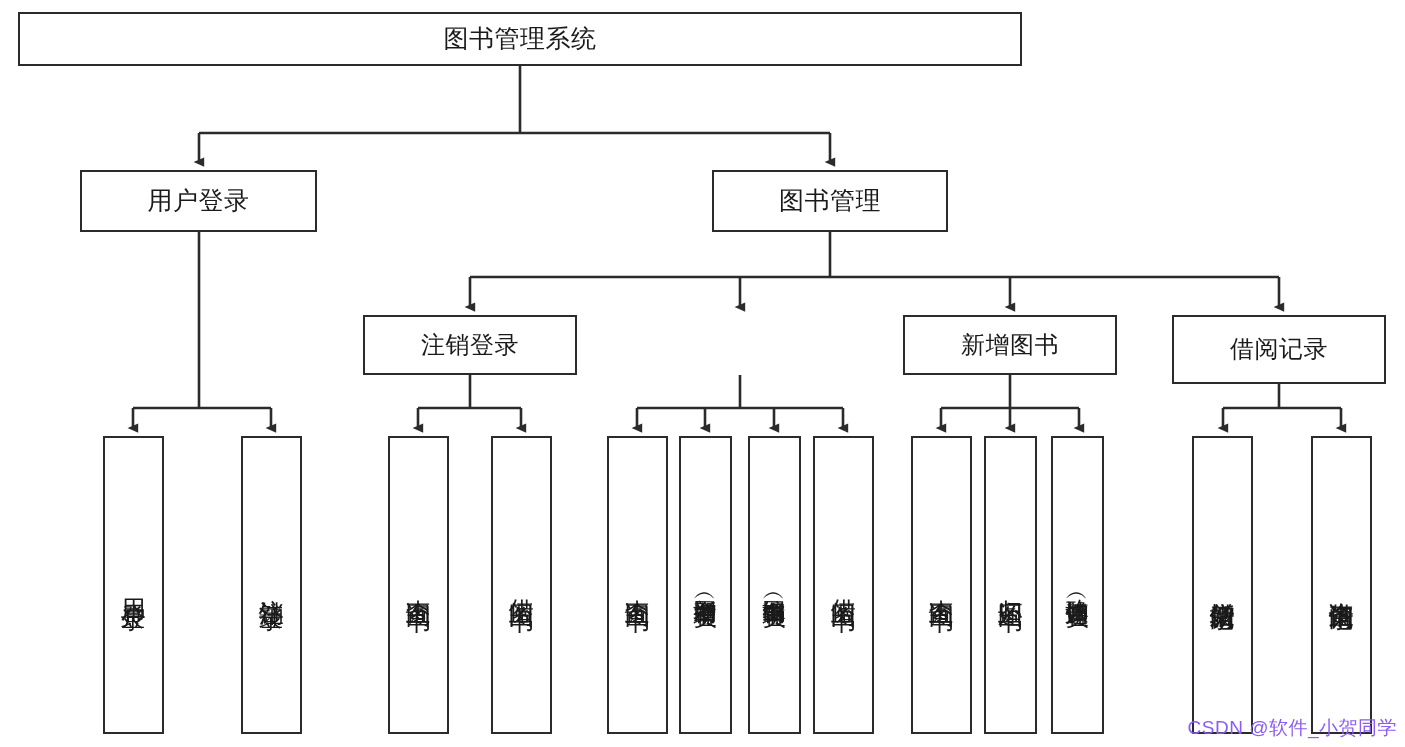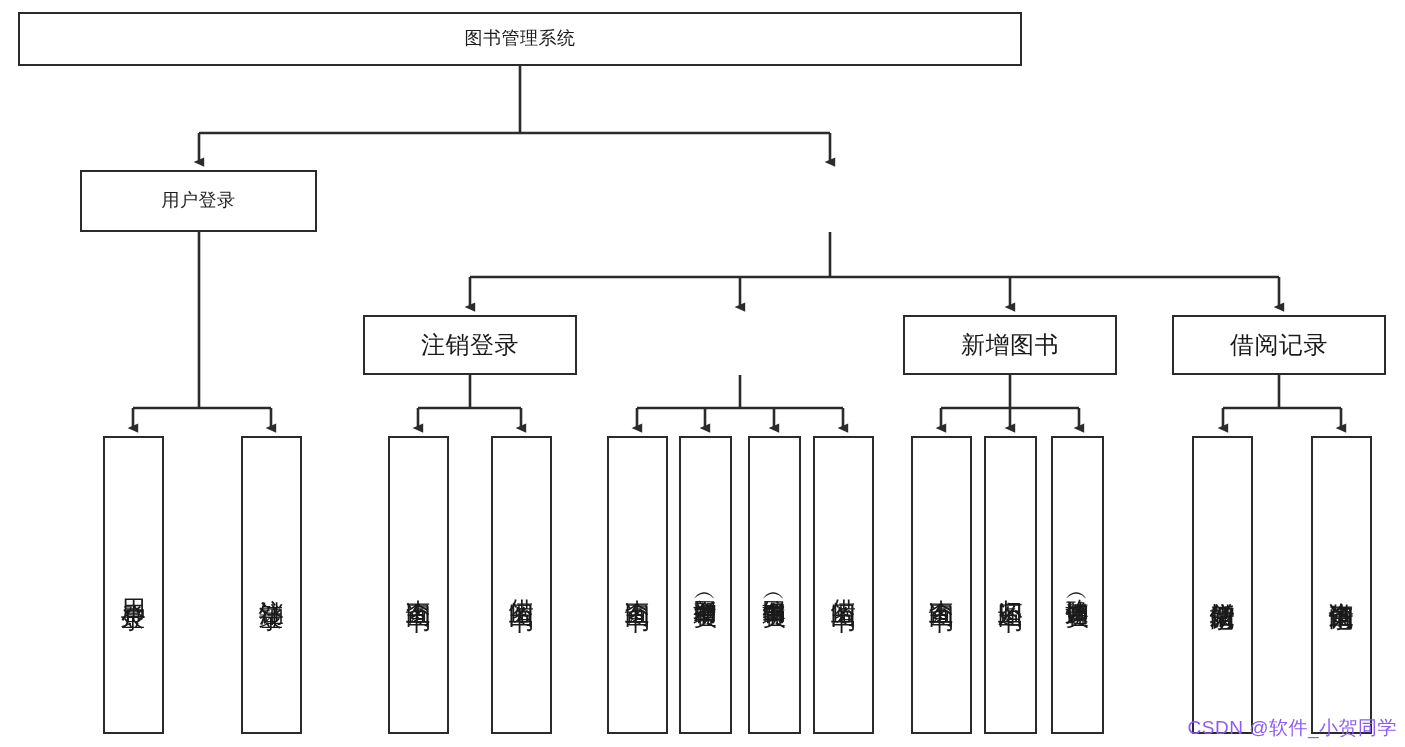--- a/index.html
+++ b/index.html
@@ -22,21 +22,21 @@
     align-items:center;
     justify-content:center;
     color:#1a1a1a;
   }
   .node .label{
     display:block;
     text-align:center;
     line-height:1.18;
     letter-spacing:.5px;
   }
-  .node.h .label{font-size:18px;}
+  .node.h .label{font-size:25px;}
   .node.h2 .label{font-size:24px;}
 
   
   .node.v{
     align-items:center;
     justify-content:center;
   }
   .node.v .label{
     writing-mode:vertical-rl;
     text-orientation:upright;
@@ -111,28 +111,31 @@
     </g>
   </svg>
 
   <div class="node h" style="left:18px;top:12px;width:1004px;height:54px;">
     <span class="label">图书管理系统</span>
   </div>
 
   <div class="node h" style="left:80px;top:170px;width:237px;height:62px;">
     <span class="label">用户登录</span>
   </div>
+  <div class="node h" style="left:712px;top:170px;width:236px;height:62px;">
+    <span class="label">图书管理</span>
+  </div>
 
   <div class="node h2" style="left:363px;top:315px;width:214px;height:60px;">
     <span class="label">注销登录</span>
   </div>
   <div class="node h2" style="left:903px;top:315px;width:214px;height:60px;">
     <span class="label">新增图书</span>
   </div>
-  <div class="node h2" style="left:1172px;top:315px;width:214px;height:60px;">
+  <div class="node h2" style="left:1172px;top:315px;width:214px;height:69px;">
     <span class="label">借阅记录</span>
   </div>
 
   <div class="node v" style="left:103px;top:436px;width:61px;height:298px;">
     <span class="label">用户登录</span>
   </div>
   <div class="node v" style="left:241px;top:436px;width:61px;height:298px;">
     <span class="label">注销登录</span>
   </div>
 

